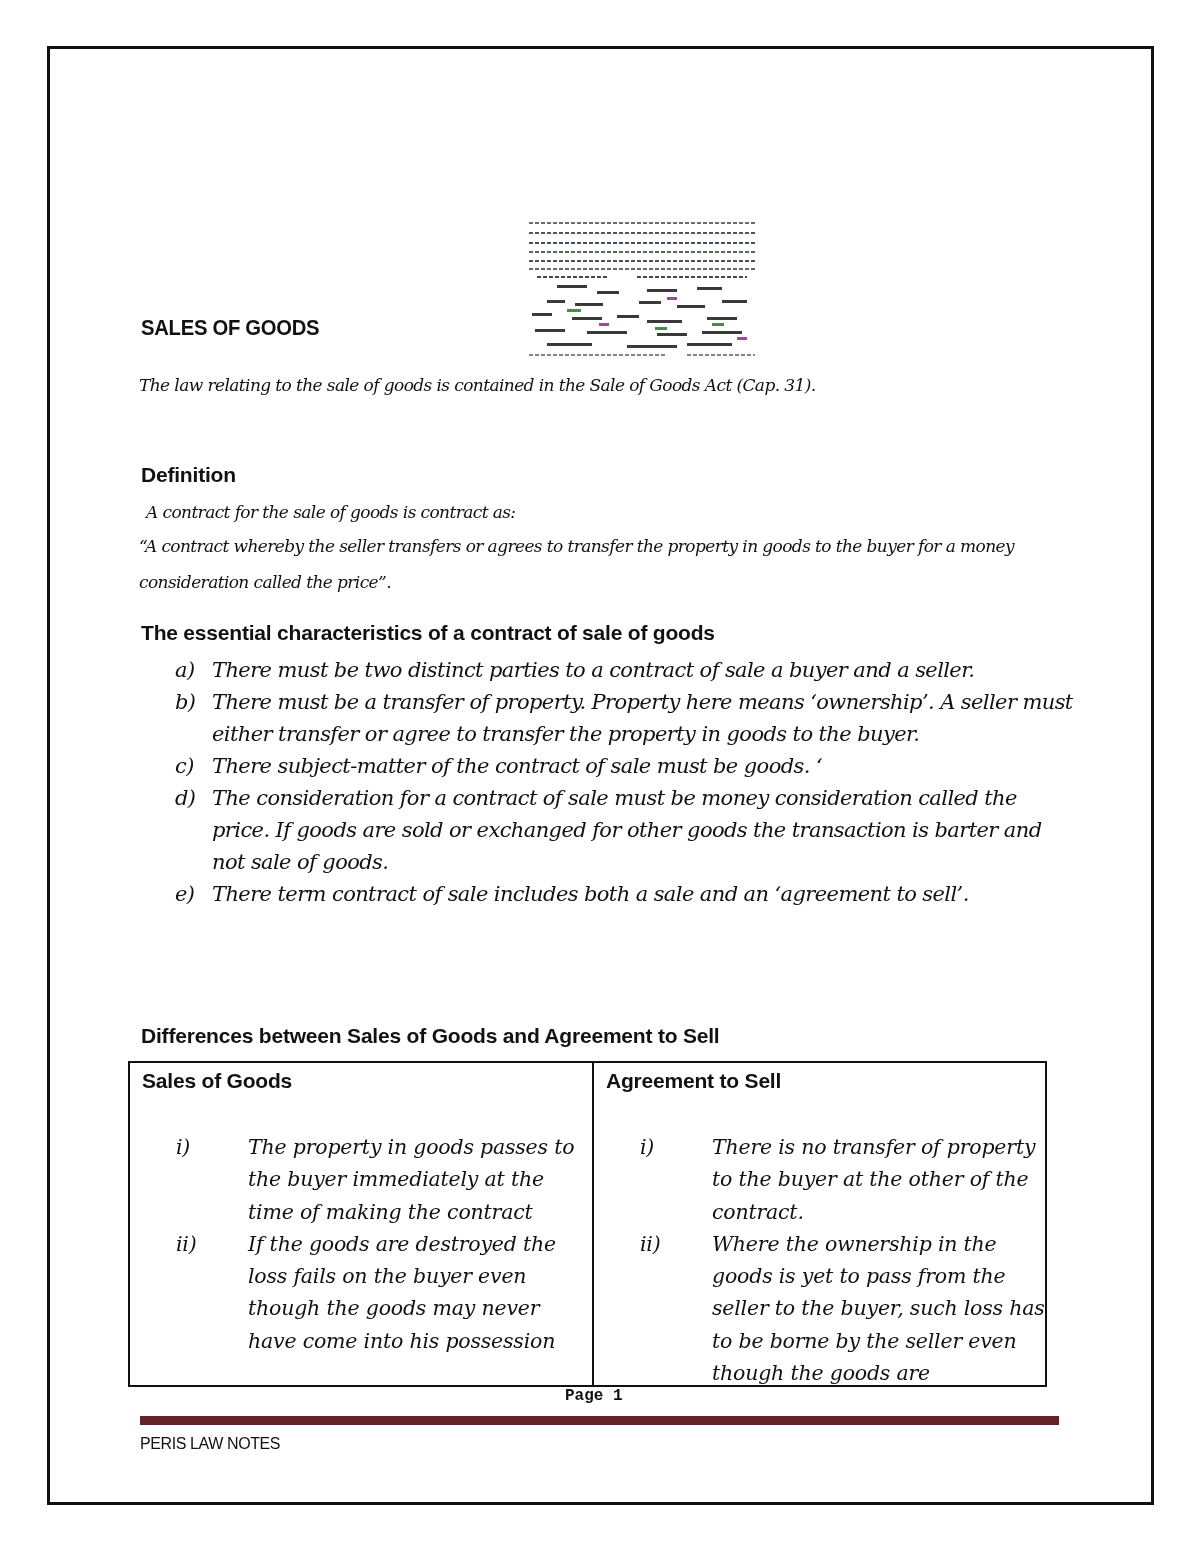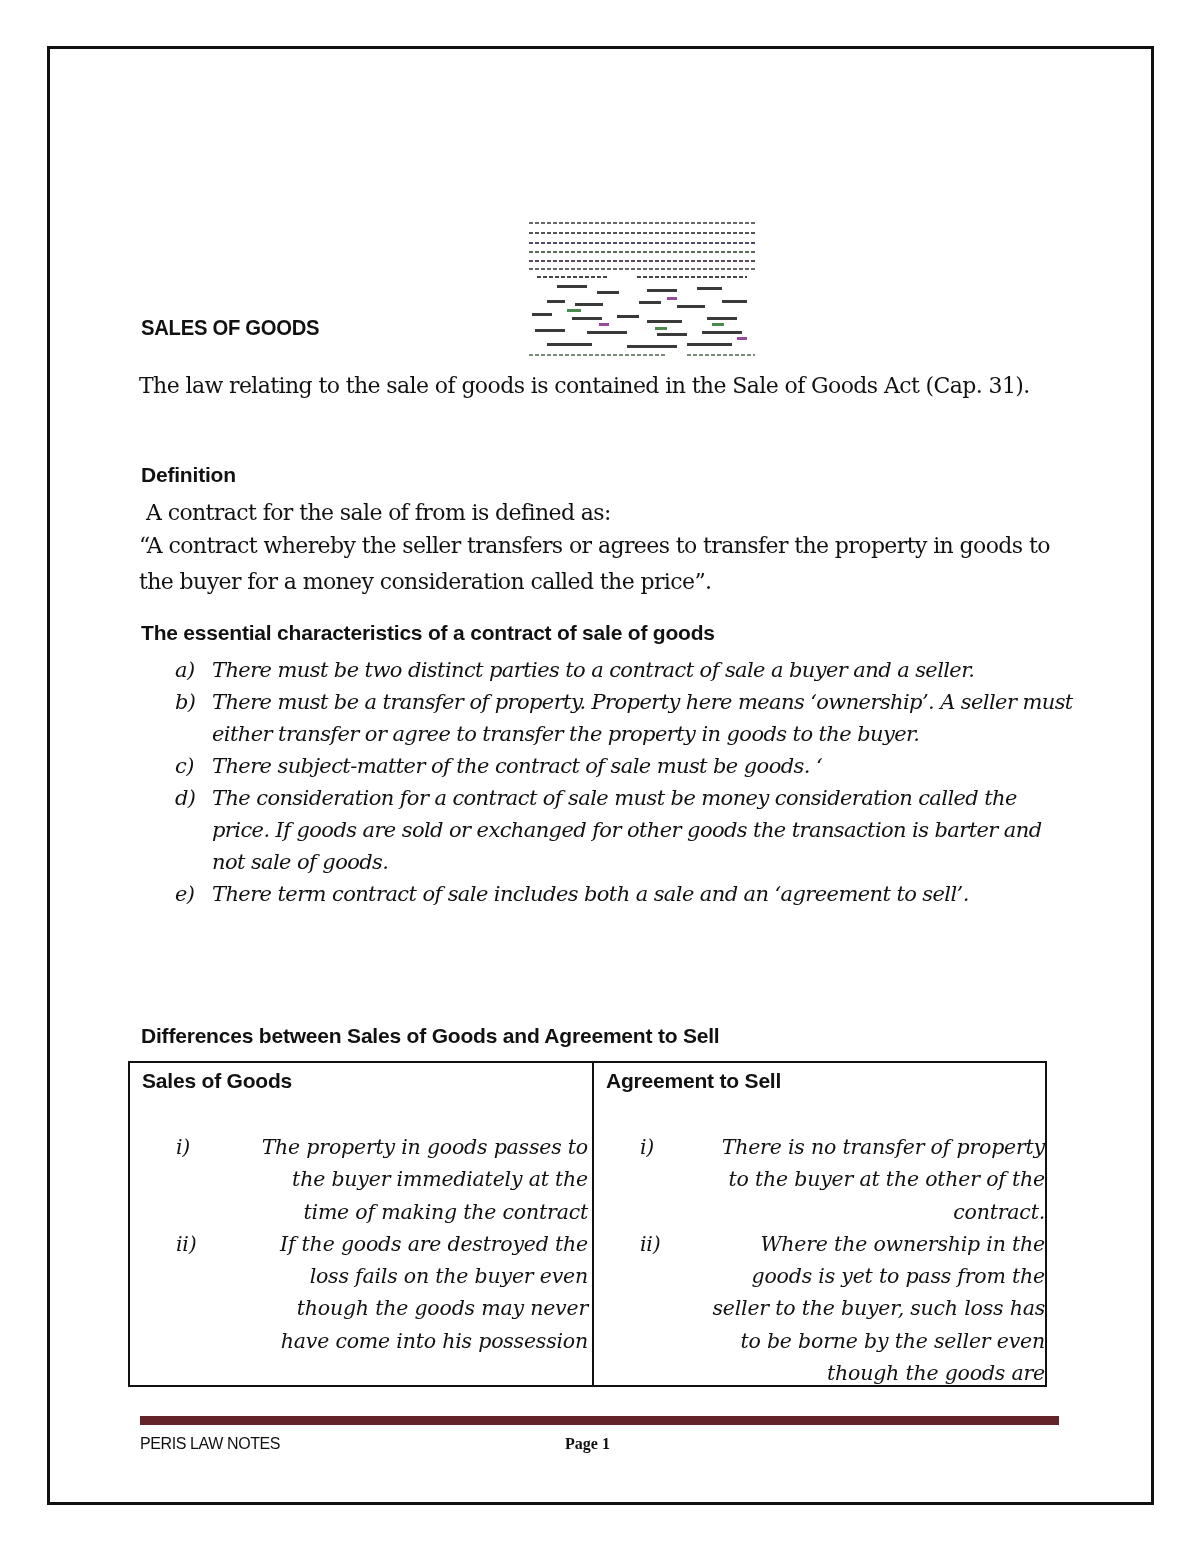--- a/index.html
+++ b/index.html
@@ -4,21 +4,21 @@
 <style>
   html, body { margin: 0; padding: 0; background: #ffffff; }
   body { width: 1200px; height: 1553px; position: relative; overflow: hidden;
          font-family: "DejaVu Serif", "Liberation Serif", serif; color: #111; }
   .page-border { position: absolute; left: 47px; top: 46px; width: 1101px; height: 1453px;
                  border: 3px solid #111; box-sizing: content-box; }
   .abs { position: absolute; }
   .logo { left: 527px; top: 205px; width: 230px; height: 160px; }
   .h-title { left: 141px; top: 315px; font-family: "Liberation Sans", sans-serif; font-weight: bold;
              font-size: 22px; letter-spacing: -0.3px; transform: scaleX(0.92); transform-origin: left top; }
-  .para { font-size: 22px; letter-spacing: -0.6px; line-height: 33px; }
+  .para { font-style: italic; font-size: 17px; letter-spacing: -0.6px; line-height: 33px; }
   .intro { left: 139px; top: 369px; width: 910px; }
   .h-sec { font-family: "Liberation Sans", sans-serif; font-weight: bold; font-size: 21px; letter-spacing: -0.2px; }
   .def-head { left: 141px; top: 463px; }
   .def-intro { left: 146px; top: 496px; line-height: 33px; }
   .def-quote { left: 139px; top: 528px; width: 920px; line-height: 36px; }
   .ess-head { left: 141px; top: 621px; }
   .ess-list { left: 175px; top: 654px; width: 900px; margin: 0; padding: 0; list-style: none; }
   .ess-list li { display: flex; font-style: italic; font-size: 21px; letter-spacing: -0.6px; line-height: 32px; }
   .ess-list .marker { width: 37px; flex: none; }
   .ess-list .txt { flex: 1; }
@@ -26,24 +26,24 @@
   .diff-table { left: 128px; top: 1061px; width: 915px; height: 322px; border: 2px solid #111;
                 display: flex; overflow: hidden; }
   .col { position: relative; height: 100%; box-sizing: border-box; overflow: hidden; }
   .col.left { width: 464px; border-right: 2px solid #111; }
   .col.right { flex: 1; }
   .col-head { position: absolute; left: 12px; top: 6px; font-family: "Liberation Sans", sans-serif;
               font-weight: bold; font-size: 21px; letter-spacing: -0.2px; }
   .col-items { position: absolute; top: 68px; left: 0; right: 0; margin: 0; padding: 0; list-style: none; }
   .col-items li { display: flex; font-style: italic; font-size: 20.5px; line-height: 32.3px; letter-spacing: -0.2px; }
   .col-items .marker { width: 72px; padding-left: 46px; flex: none; box-sizing: content-box; }
-  .col-items .txt { width: 340px; text-align: right; }
+  .col-items .txt { width: 340px; }
   .footer-rule { left: 140px; top: 1416px; width: 919px; height: 9px; background: #622428; }
   .footer-left { left: 140px; top: 1435px; font-family: "Liberation Sans", sans-serif; font-weight: normal; font-size: 16px; letter-spacing: -0.4px; }
-  .footer-page { left: 565px; top: 1435px; font-family: Liberation Serif, serif; font-weight: bold; font-size: 16px; }
+  .footer-page { left: 565px; top: 1387px; font-family: Liberation Mono, monospace; font-weight: bold; font-size: 16px; }
 </style>
 </head>
 <body>
 
 <div class="page-border"></div>
 
 <div class="abs logo">
   <svg width="230" height="160" viewBox="0 0 230 160" xmlns="http://www.w3.org/2000/svg">
     <g stroke-width="2.2" stroke-dasharray="4 2">
       <line x1="2" y1="18" x2="228" y2="18" stroke="#6a6a6a"></line>
@@ -91,21 +91,21 @@
         <rect x="210" y="132" width="10" height="3"></rect>
       </g>
   </svg>
 </div>
 
 <div class="abs h-title">SALES OF GOODS</div>
 
 <div class="abs para intro">The law relating to the sale of goods is contained in the Sale of Goods Act (Cap. 31).</div>
 
 <div class="abs h-sec def-head">Definition</div>
-<div class="abs para def-intro">A contract for the sale of from is defined as:</div>
+<div class="abs para def-intro">A contract for the sale of goods is contract as:</div>
 <div class="abs para def-quote">“A contract whereby the seller transfers or agrees to transfer the property in goods to the buyer for a money consideration called the price”.</div>
 
 <div class="abs h-sec ess-head">The essential characteristics of a contract of sale of goods</div>
 <ul class="abs ess-list">
   <li>
     <span class="marker">a)</span>
     <span class="txt">There must be two distinct parties to a contract of sale a buyer and a seller.</span>
   </li>
   <li>
     <span class="marker">b)</span>

